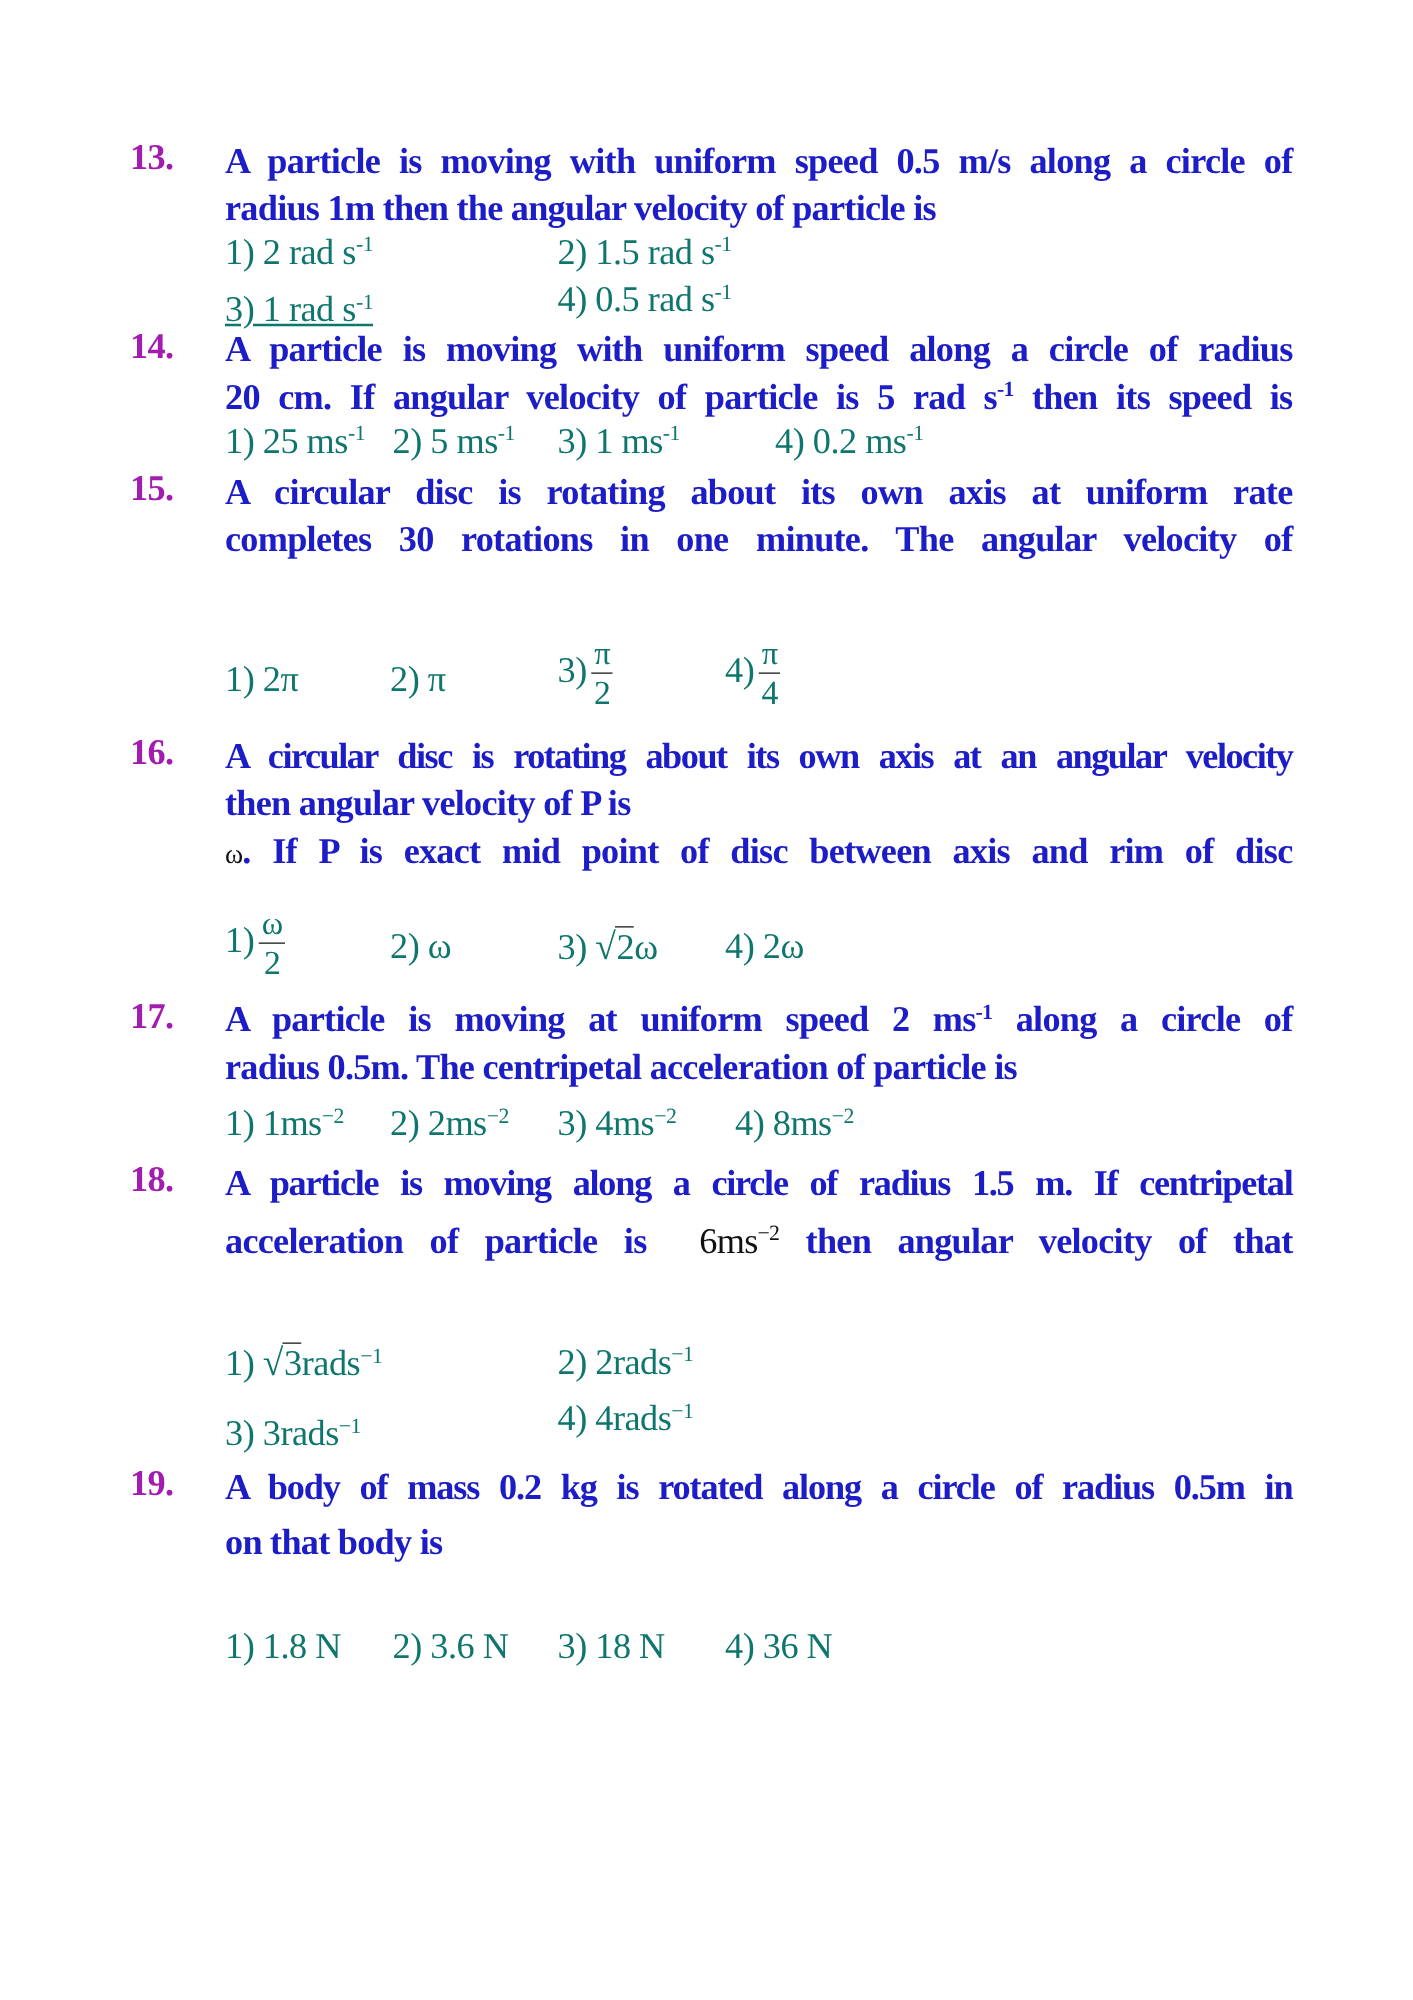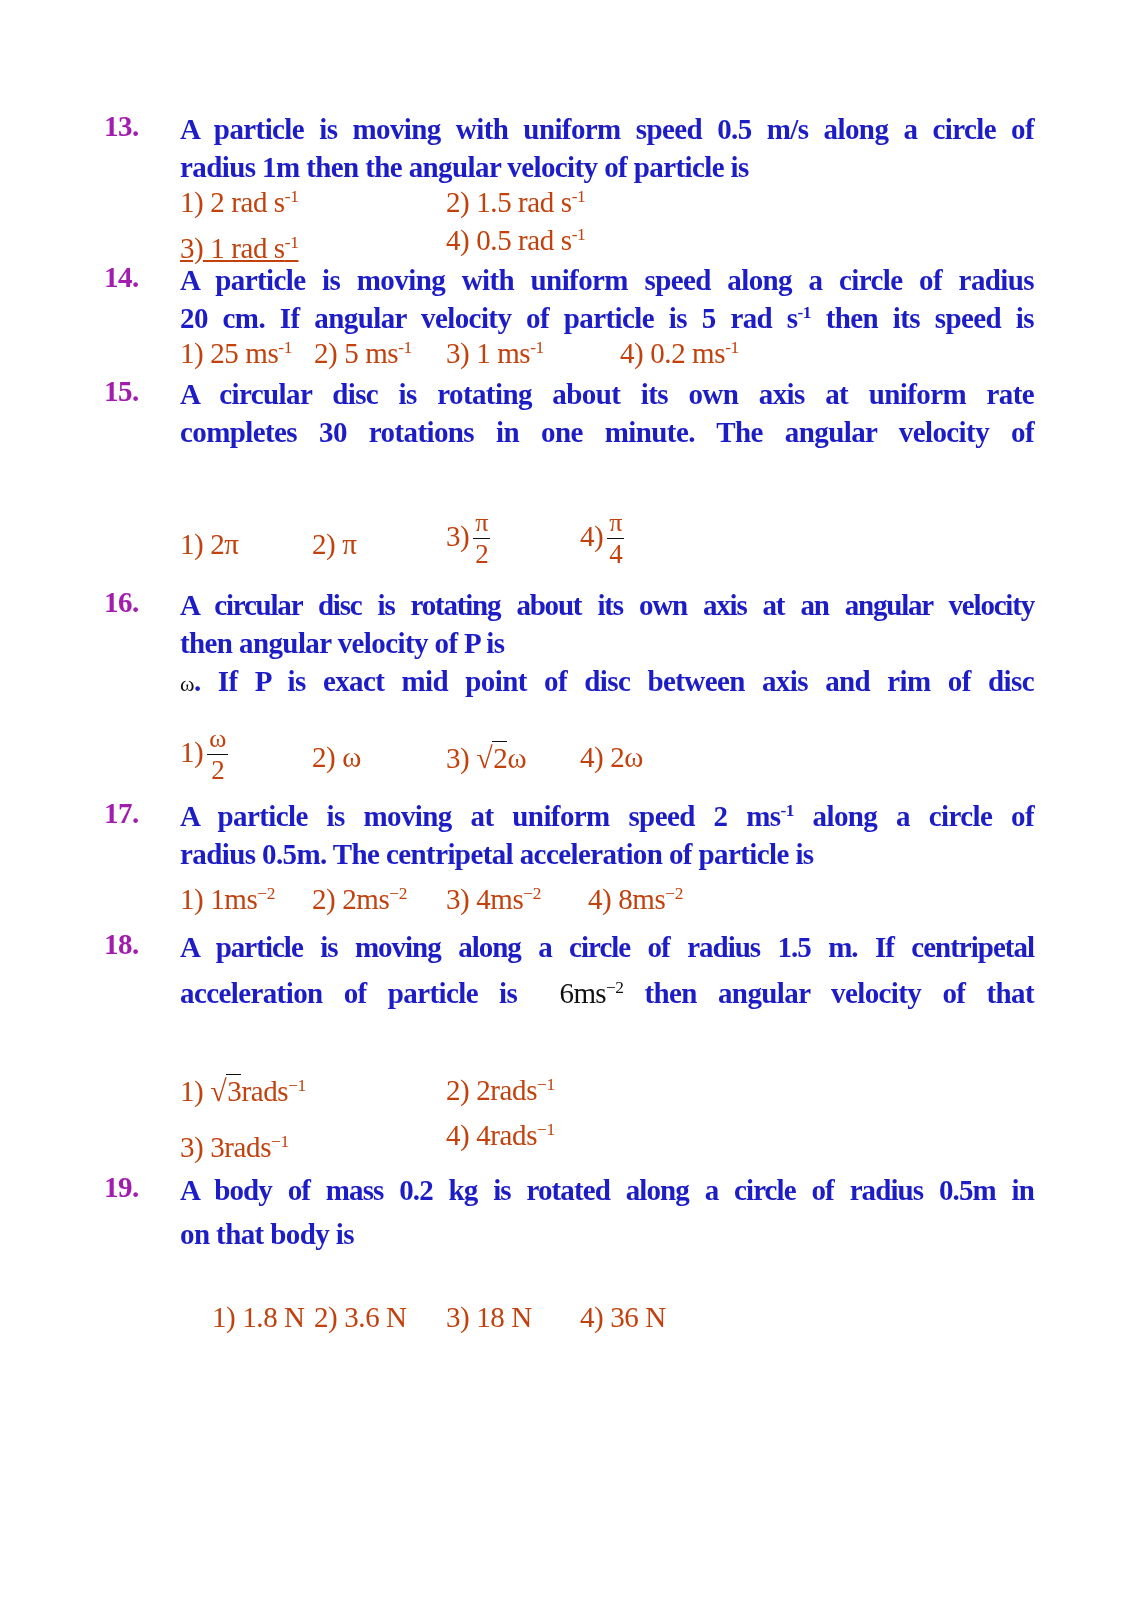--- a/index.html
+++ b/index.html
@@ -6,21 +6,21 @@
   body { width: 1130px; height: 1600px; position: relative; overflow: hidden;
          font-family: "Liberation Serif", "DejaVu Serif", serif; }
   .page { position: absolute; left: 0; top: 0; width: 1130px; height: 1600px; }
   .q { position: absolute; left: 104px; width: 930px; }
   .qnum { position: absolute; left: 0; top: 0; color: #a21caf; font-weight: bold;
           font-size: 29px; letter-spacing: -0.5px; }
   .qtext { position: absolute; left: 76px; width: 854px; color: #1d1dc8; font-weight: bold;
            font-size: 29px; letter-spacing: -0.6px; text-align: justify; text-align-last: left; }
   .line { display: block; white-space: nowrap; height: 38px; line-height: 38px; }
   .just { text-align-last: justify; white-space: normal; }
-  .opt { position: absolute; color: #c2410c; font-size: 29px; white-space: nowrap; letter-spacing: -0.4px; }
+  .opt { position: absolute; color: #0f766e; font-size: 29px; white-space: nowrap; letter-spacing: -0.4px; }
   sup { font-size: 60%; vertical-align: 0; position: relative; top: -0.55em; }
   .frac { display: inline-block; vertical-align: middle; text-align: center; line-height: 1; margin-left: 4px; }
   .frac .num { display: block; padding: 0 2px 2px; border-bottom: 1.5px solid #111; font-size: 26px; }
   .frac .den { display: block; padding-top: 2px; font-size: 27px; }
   .sqrt { display: inline-block; position: relative; }
   .sqrt .rad { border-top: 1.5px solid #111; padding-left: 1px; }
   .math { font-weight: normal; color: #111; }
 </style>
 </head>
 <body>
@@ -99,19 +99,19 @@
     <span class="opt" style="left:76px; top:203px;"><span>3) 3rads</span><sup>−1</sup></span>
     <span class="opt" style="left:342px; top:191px;"><span>4) 4rads</span><sup>−1</sup></span>
   </div>
 
   <div class="q" style="top:1171px;">
     <span class="qnum">19.</span>
     <div class="qtext">
       <span class="line just" style="letter-spacing:-0.9px;">A body of mass 0.2 kg is rotated along a circle of radius 0.5m in</span>
       <span class="line" style="margin-top:6px;">on that body is</span>
     </div>
-    <span class="opt" style="left:76px; top:130px;margin-left:32px;"><span>1) 1.8 N</span></span>
+    <span class="opt" style="left:76px; top:130px;"><span>1) 1.8 N</span></span>
     <span class="opt" style="left:210px; top:130px;"><span>2) 3.6 N</span></span>
     <span class="opt" style="left:342px; top:130px;"><span>3) 18 N</span></span>
     <span class="opt" style="left:476px; top:130px;"><span>4) 36 N</span></span>
   </div>
 
 </div>
 
 </body></html>

